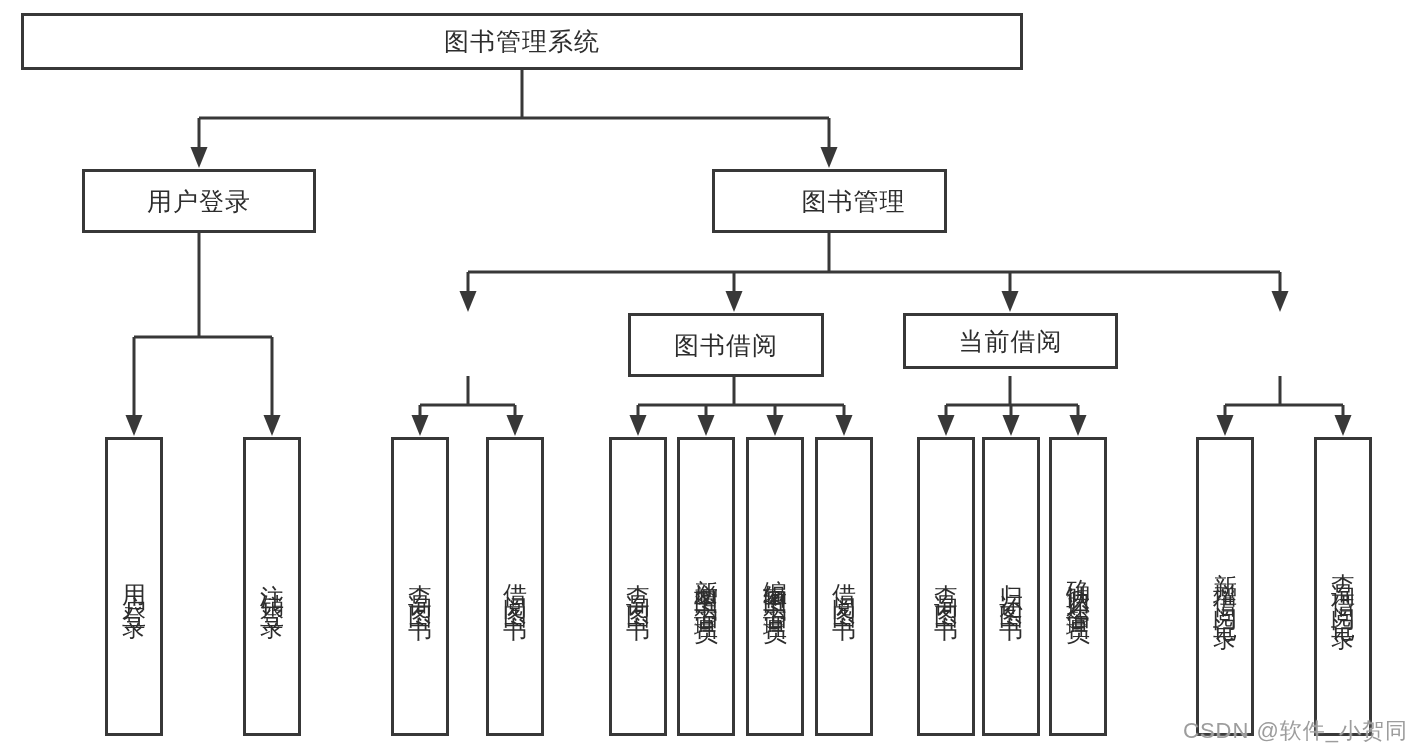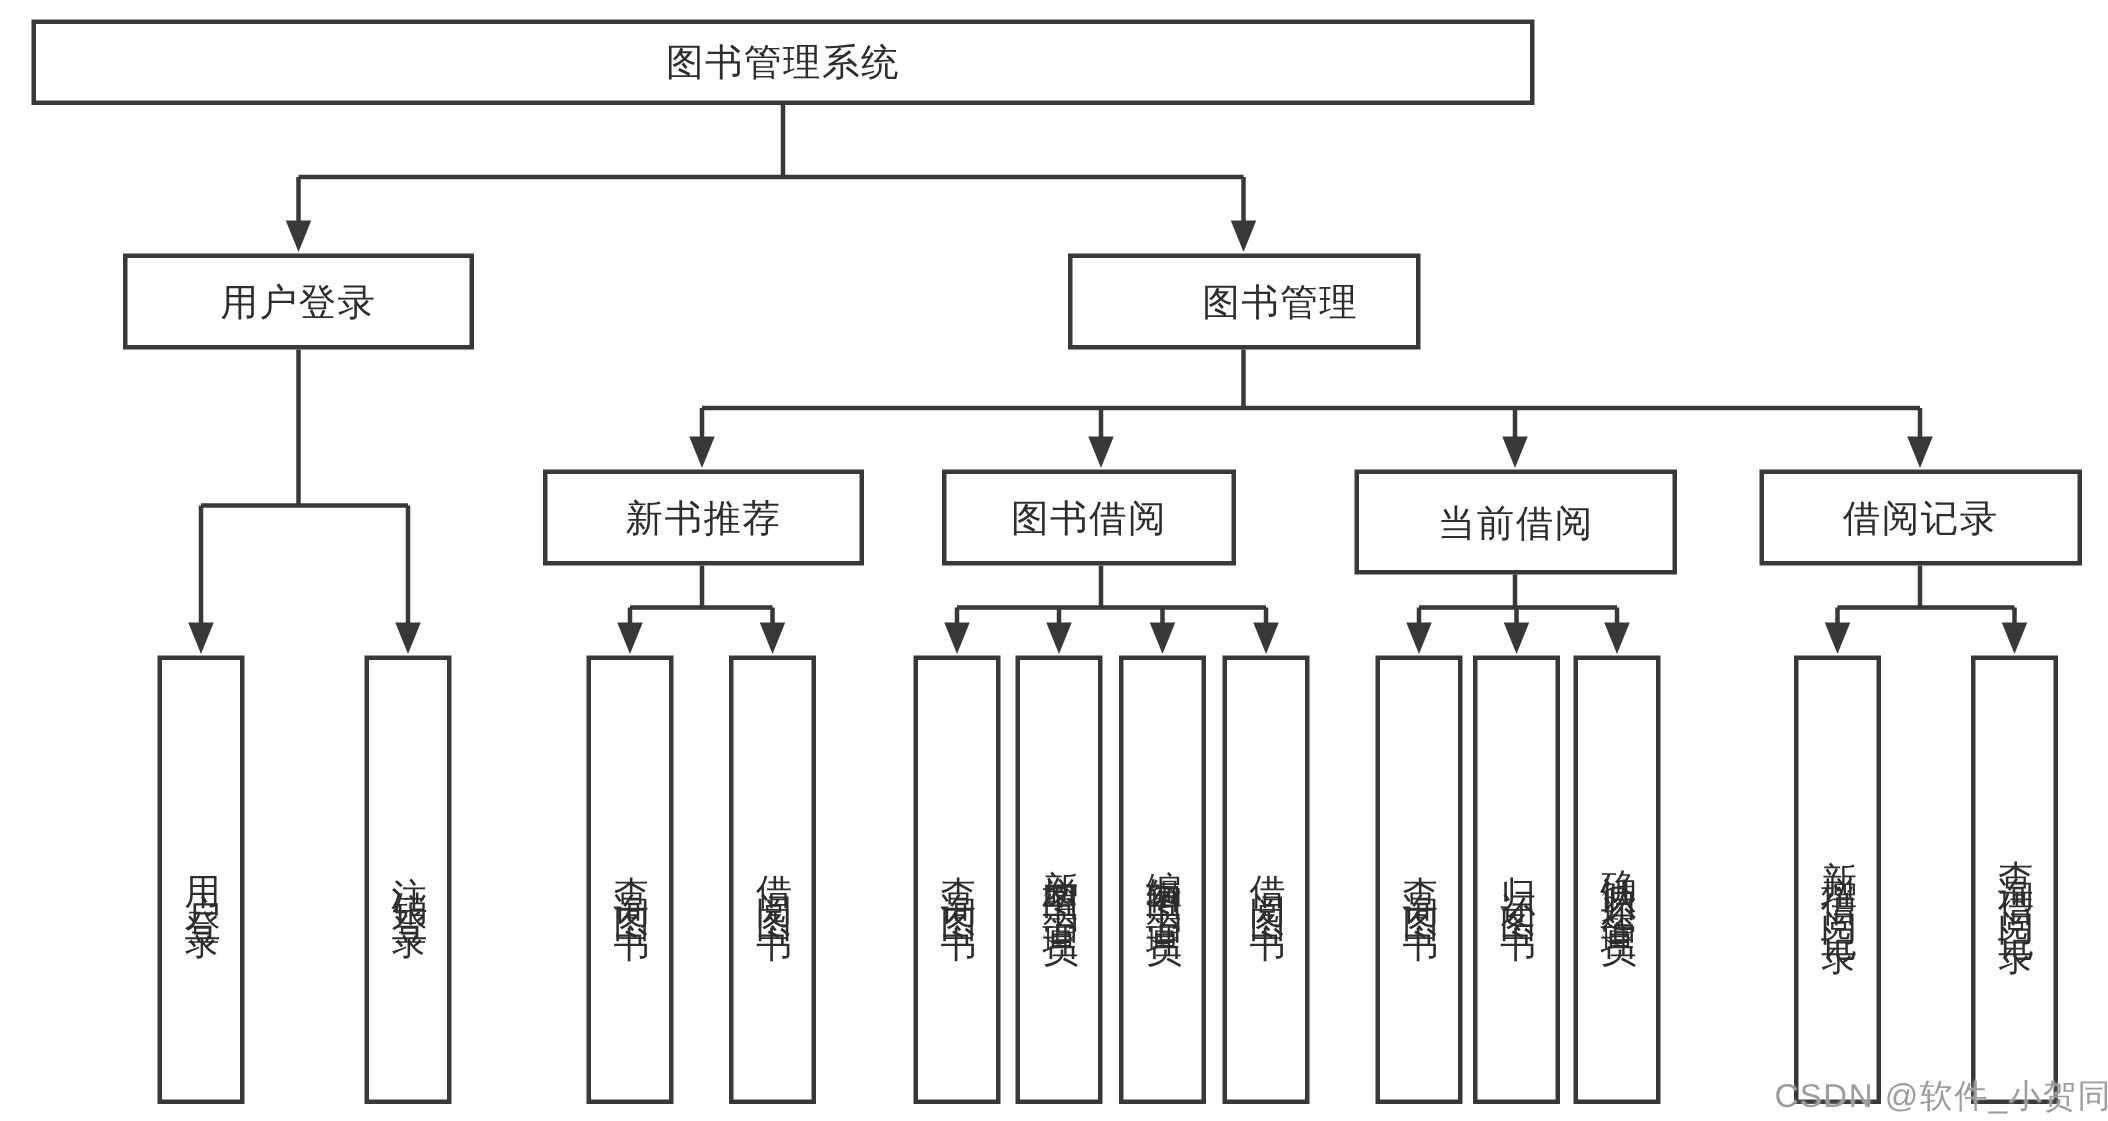--- a/index.html
+++ b/index.html
@@ -113,31 +113,25 @@
     <span>图书管理系统</span>
   </div>
 
   <div class="node" style="left:82px; top:169px; width:234px; height:64px;">
     <span>用户登录</span>
   </div>
   <div class="node" style="left:712px; top:169px; width:235px; height:64px;padding-left:48px;">
     <span>图书管理</span>
   </div>
 
-  <div class="node" style="left:362px; top:313px; width:214px; height:64px;">
-    <span>新书推荐</span>
-  </div>
   <div class="node" style="left:628px; top:313px; width:196px; height:64px;">
     <span>图书借阅</span>
   </div>
-  <div class="node" style="left:903px; top:313px; width:215px; height:70px;">
+  <div class="node" style="left:903px; top:313px; width:215px; height:56px;">
     <span>当前借阅</span>
-  </div>
-  <div class="node" style="left:1173px; top:313px; width:215px; height:64px;">
-    <span>借阅记录</span>
   </div>
 
   <div class="vnode" style="left:105px; top:437px; width:58px; height:299px;">
     <span class="vtext">用户登录</span>
   </div>
   <div class="vnode" style="left:243px; top:437px; width:58px; height:299px;">
     <span class="vtext">注销登录</span>
   </div>
 
   <div class="vnode" style="left:391px; top:437px; width:58px; height:299px;">

